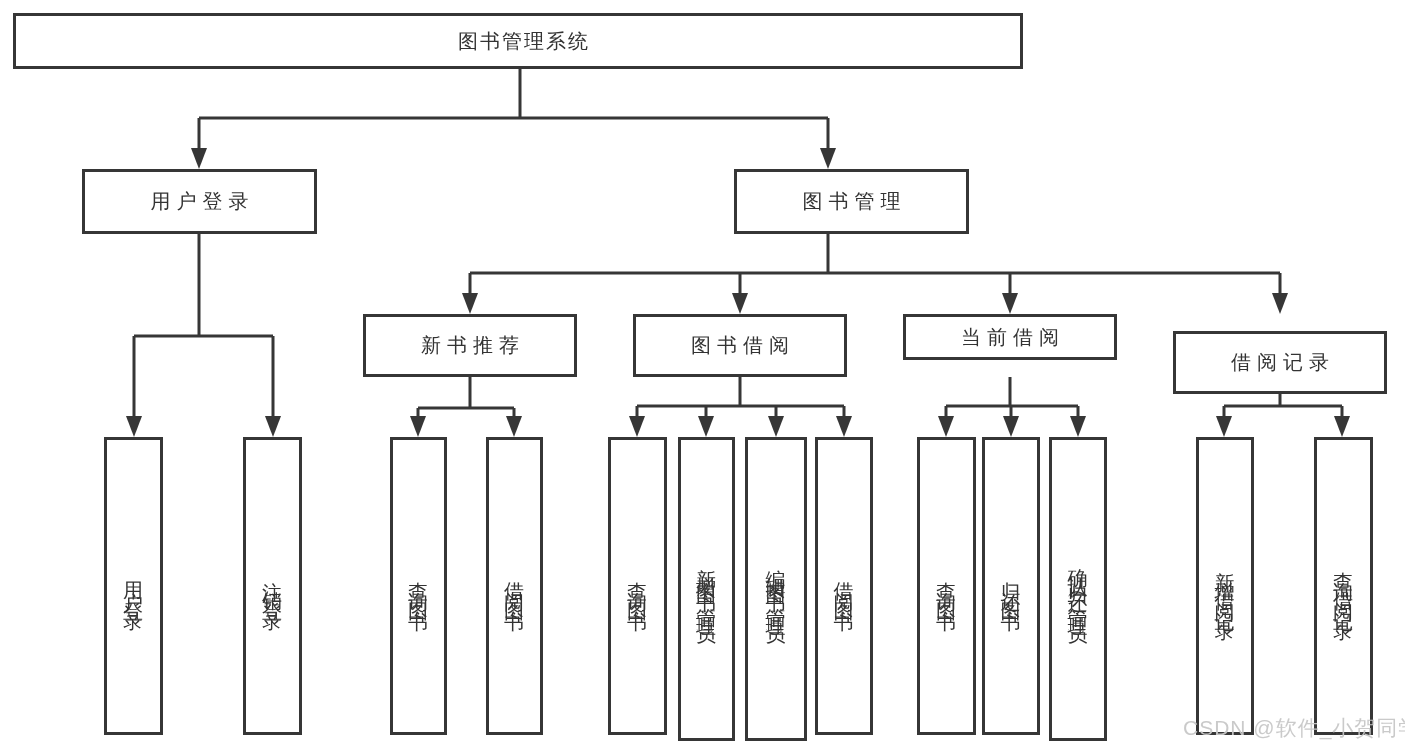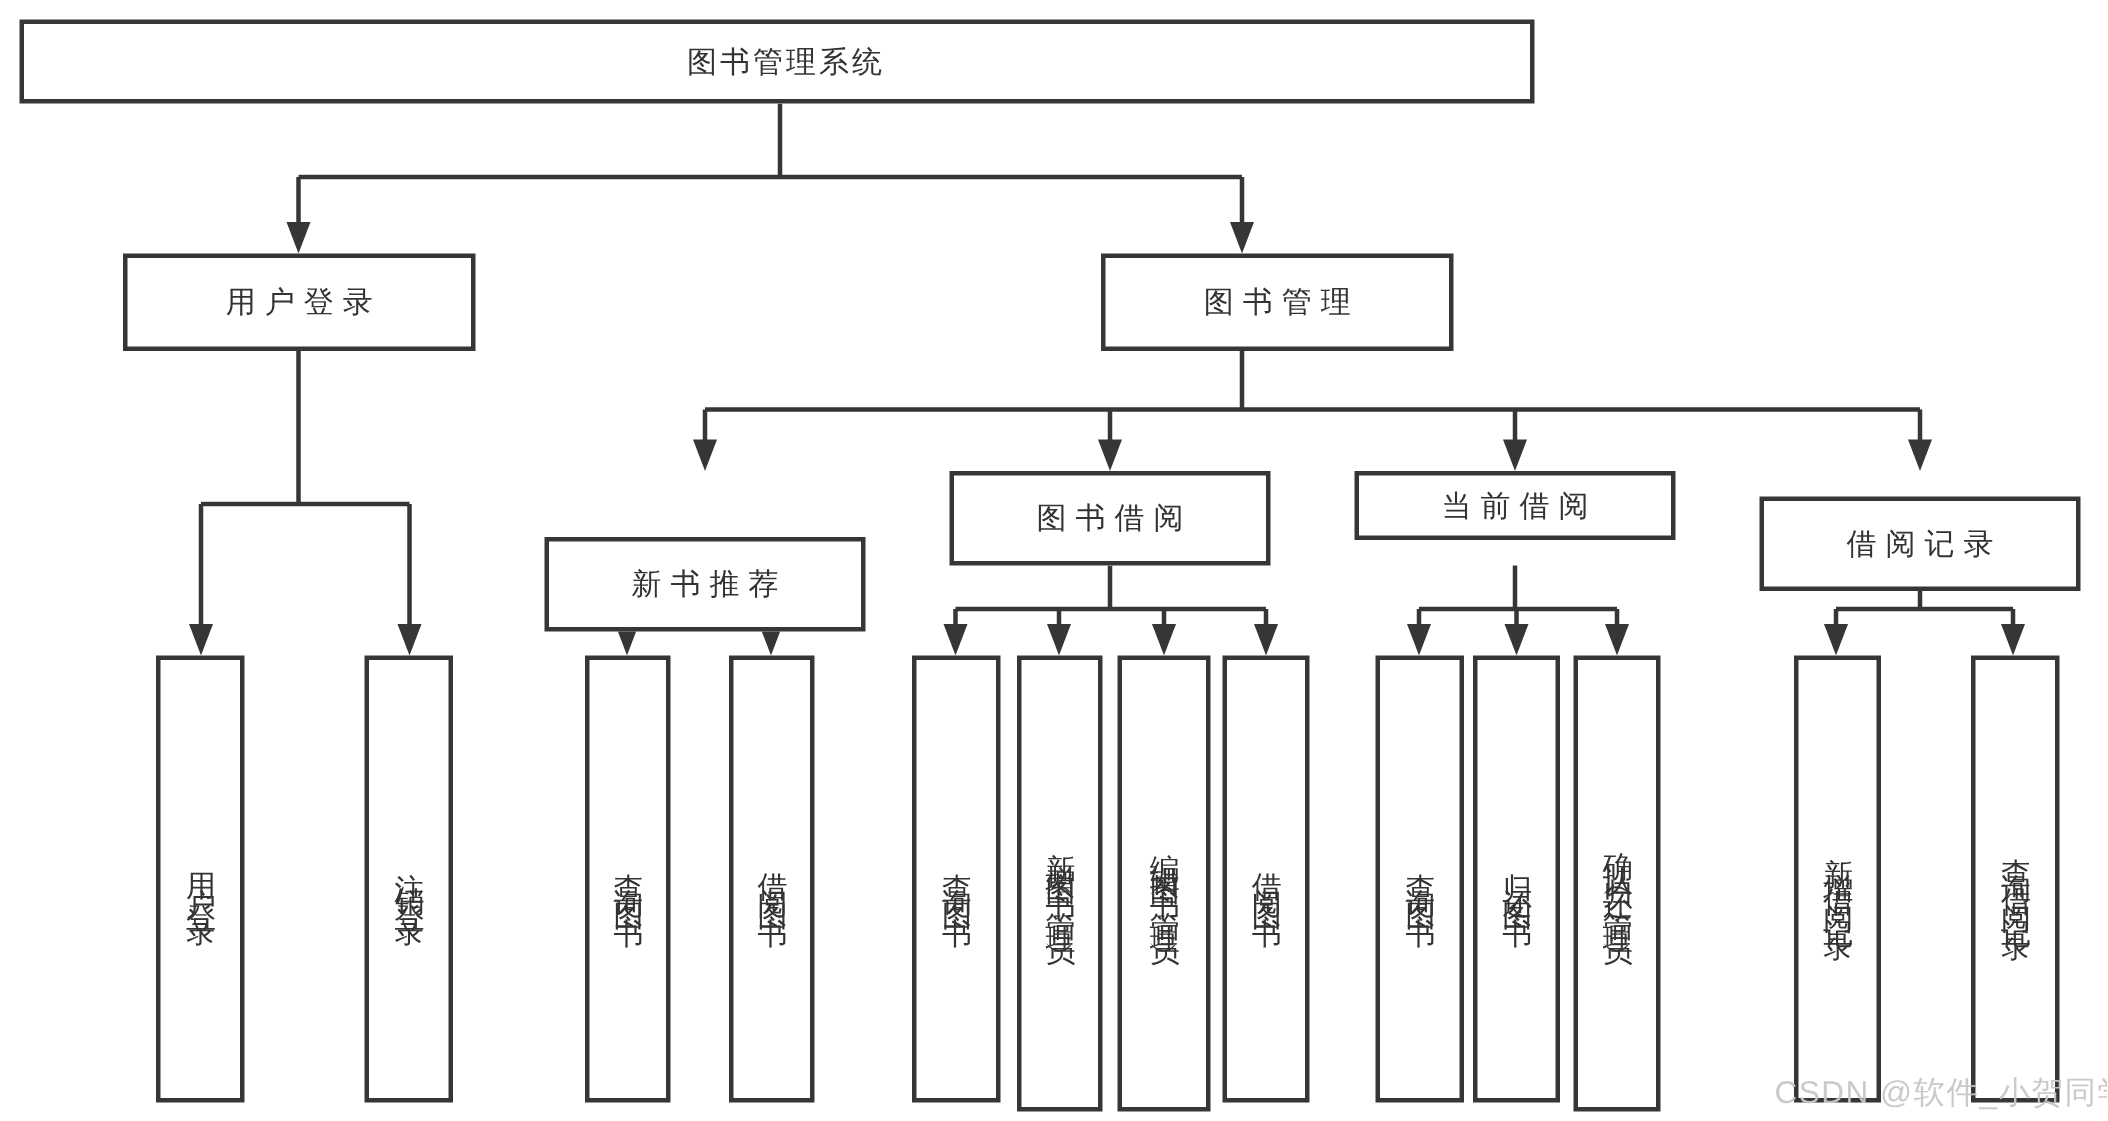--- a/index.html
+++ b/index.html
@@ -102,21 +102,21 @@
         <polygon points="1216,416 1232,416 1224,437"></polygon>
         <polygon points="1334,416 1350,416 1342,437"></polygon>
       </g>
   </svg>
 
   <div class="node hbox title" style="left:13px; top:13px; width:1010px; height:56px;">图书管理系统</div>
 
   <div class="node hbox" style="left:82px; top:169px; width:235px; height:65px;">用户登录</div>
   <div class="node hbox" style="left:710px; top:169px; width:235px; height:65px;margin-left:24px;">图书管理</div>
 
-  <div class="node hbox" style="left:363px; top:314px; width:214px; height:63px;margin-top:44px;">新书推荐</div>
+  <div class="node hbox" style="left:363px; top:314px; width:214px; height:63px;">新书推荐</div>
   <div class="node hbox" style="left:633px; top:314px; width:214px; height:63px;">图书借阅</div>
   <div class="node hbox" style="left:903px; top:314px; width:214px; height:46px;">当前借阅</div>
   <div class="node hbox" style="left:1173px; top:331px; width:214px; height:63px;">借阅记录</div>
 
   <div class="node vbox" style="left:104px; top:437px; width:59px; height:298px;">用户登录</div>
   <div class="node vbox" style="left:243px; top:437px; width:59px; height:298px;">注销登录</div>
 
   <div class="node vbox" style="left:390px; top:437px; width:57px; height:298px;">查询图书</div>
   <div class="node vbox" style="left:486px; top:437px; width:57px; height:298px;">借阅图书</div>
 

